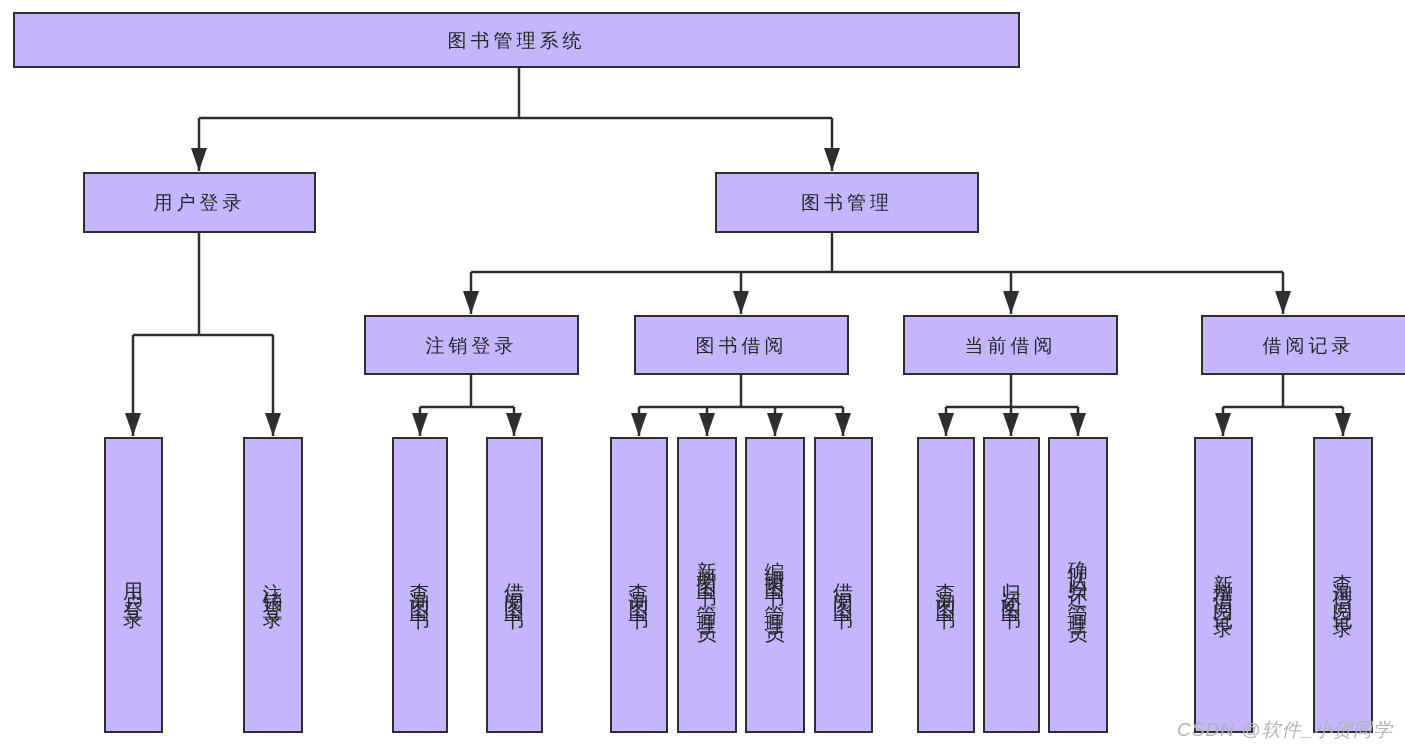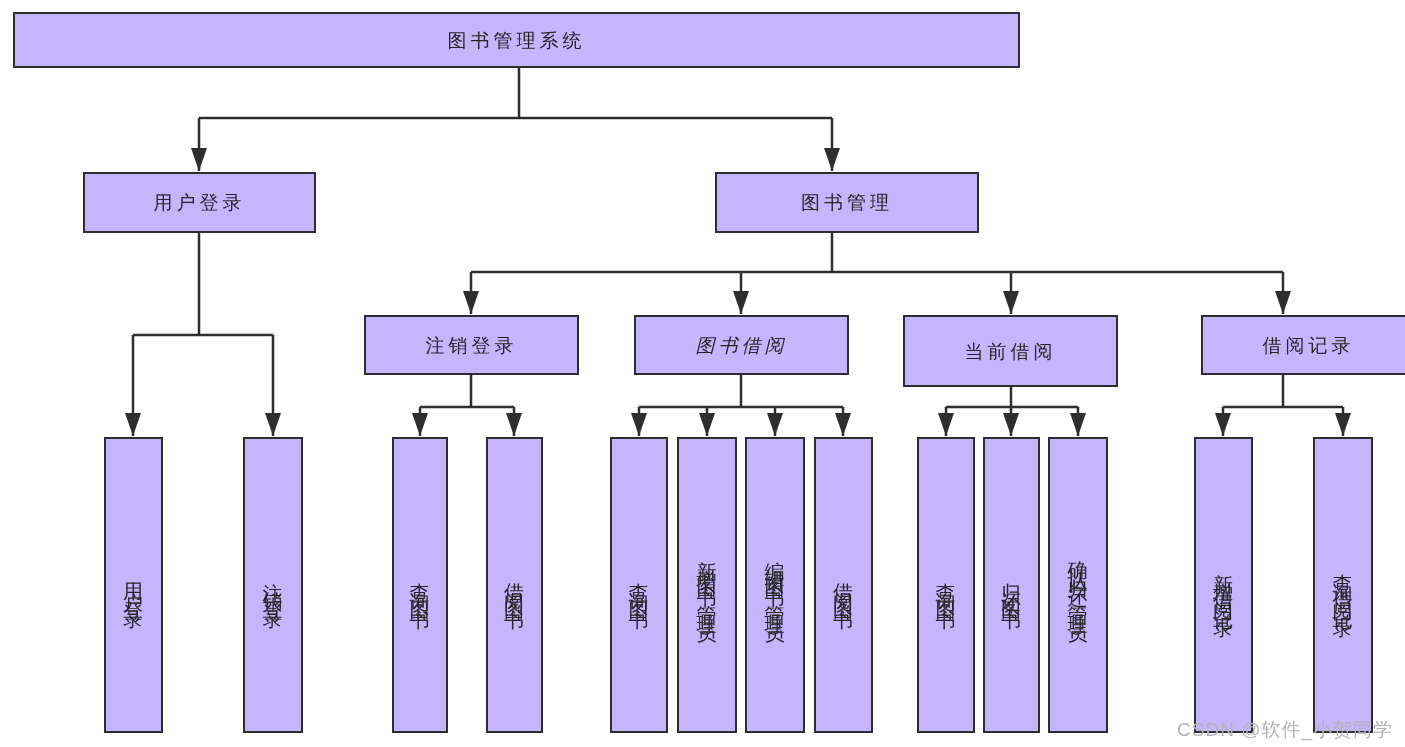--- a/index.html
+++ b/index.html
@@ -37,20 +37,21 @@
     white-space: nowrap;
   }
   .watermark {
     position: absolute;
     right: 12px;
     top: 717px;
     font-size: 19px;
     letter-spacing: 1px;
     color: #b3b3b3;
     white-space: nowrap;
+    font-style: italic;
   }
 </style>
 </head>
 <body>
 
 <div class="canvas">
 
   <svg class="wires" width="1405" height="747" viewBox="0 0 1405 747">
     <defs>
       <marker id="ah" markerUnits="userSpaceOnUse" markerWidth="26" markerHeight="17" refX="23" refY="8" orient="auto">
@@ -108,24 +109,24 @@
   <div class="node" style="left:83px; top:172px; width:233px; height:61px;">
     <span class="hl">用户登录</span>
   </div>
   <div class="node" style="left:715px; top:172px; width:264px; height:61px;">
     <span class="hl">图书管理</span>
   </div>
 
   <div class="node" style="left:364px; top:315px; width:215px; height:60px;">
     <span class="hl">注销登录</span>
   </div>
-  <div class="node" style="left:634px; top:315px; width:215px; height:60px;font-style:italic;">
+  <div class="node" style="left:634px; top:315px; width:215px; height:60px;">
     <span class="hl">图书借阅</span>
   </div>
-  <div class="node" style="left:903px; top:315px; width:215px; height:72px;">
+  <div class="node" style="left:903px; top:315px; width:215px; height:60px;">
     <span class="hl">当前借阅</span>
   </div>
   <div class="node" style="left:1201px; top:315px; width:215px; height:60px;">
     <span class="hl">借阅记录</span>
   </div>
 
   <div class="node" style="left:104px; top:437px; width:59px; height:296px;">
     <span class="vl">用户登录</span>
   </div>
   <div class="node" style="left:243px; top:437px; width:60px; height:296px;">

